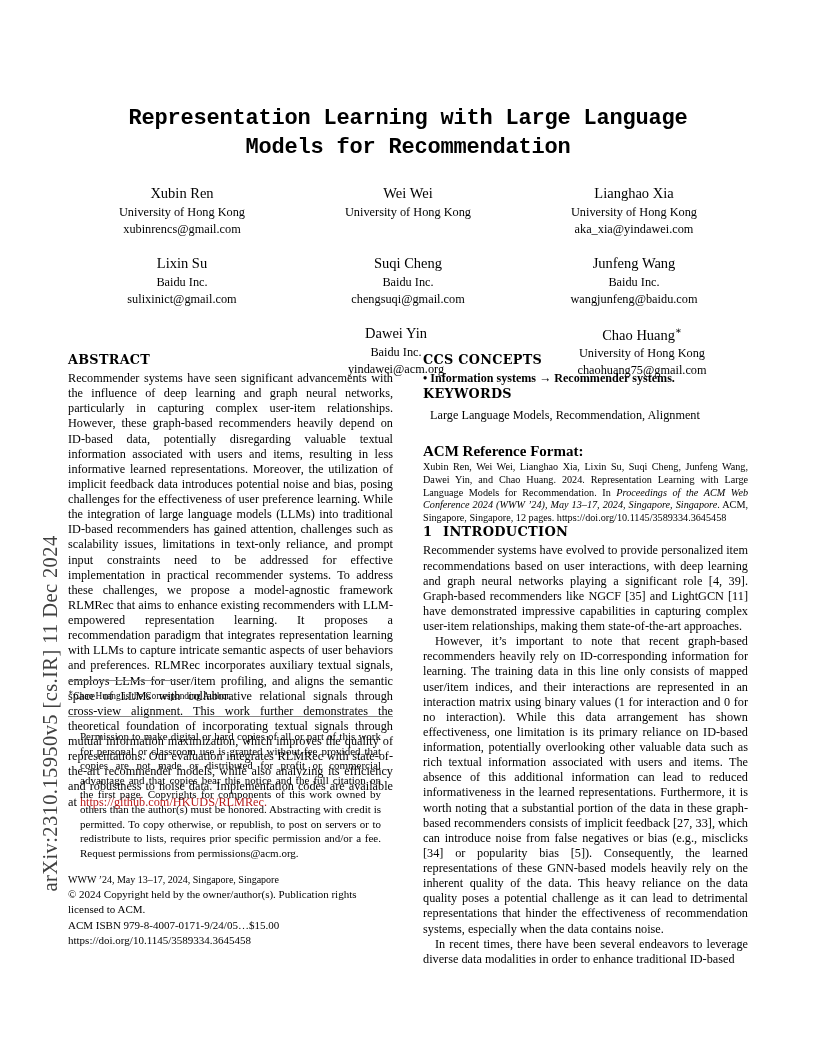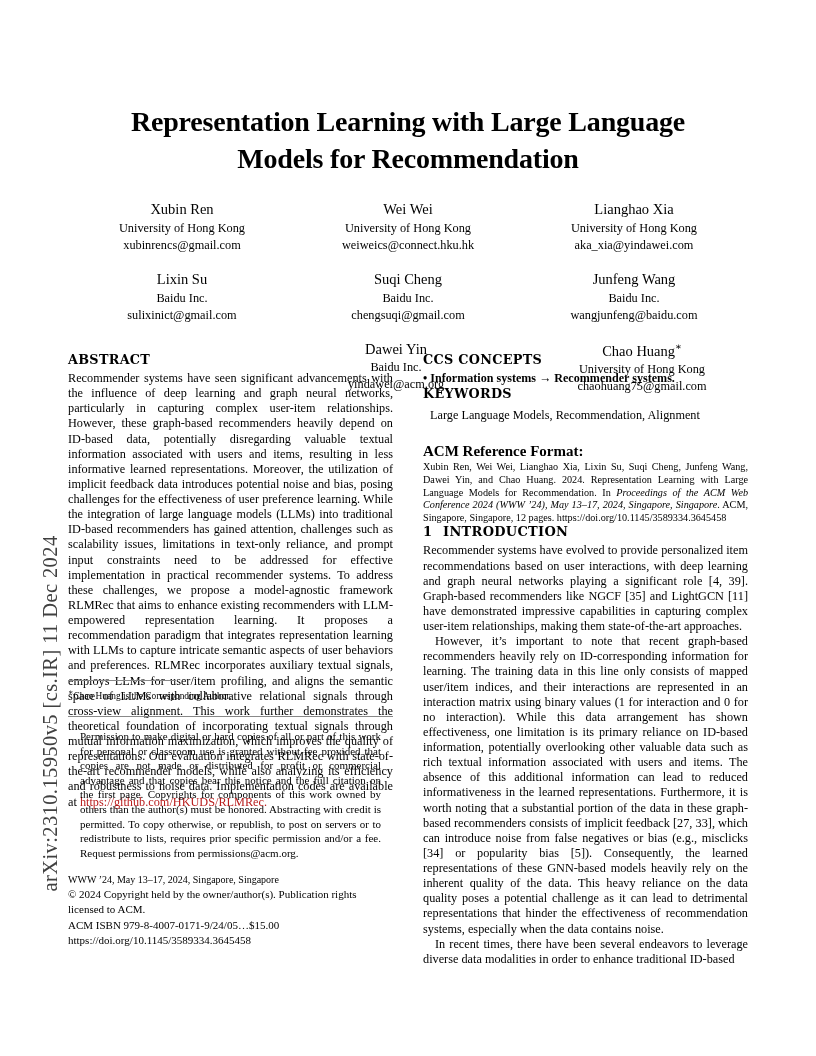--- a/index.html
+++ b/index.html
@@ -47,22 +47,22 @@
     width: 680px;
     height: 1056px;
   }
 
   
   #title-block {
     padding-top: 104px;
     text-align: center;
   }
   #paper-title {
-    font-family: Liberation Serif, serif;
-    font-size: 28px;
+    font-family: Liberation Mono, monospace;
+    font-size: 22px;
     font-weight: bold;
     line-height: 1.32;
     letter-spacing: -0.2px;
     margin: 0 auto;
     width: 600px;
   }
 
   
   #authors {
     margin-top: 22px;
@@ -234,21 +234,20 @@
 
     <div class="author-row">
       <div class="author">
         <div class="author-name">Xubin Ren</div>
         <div class="author-affil">University of Hong Kong</div>
         <div class="author-email">xubinrencs@gmail.com</div>
       </div>
       <div class="author">
         <div class="author-name">Wei Wei</div>
         <div class="author-affil">University of Hong Kong</div>
-        <div class="author-email">weiweics@connect.hku.hk</div>
       </div>
       <div class="author">
         <div class="author-name">Lianghao Xia</div>
         <div class="author-affil">University of Hong Kong</div>
         <div class="author-email">aka_xia@yindawei.com</div>
       </div>
     </div>
 
     <div class="author-row">
       <div class="author">

